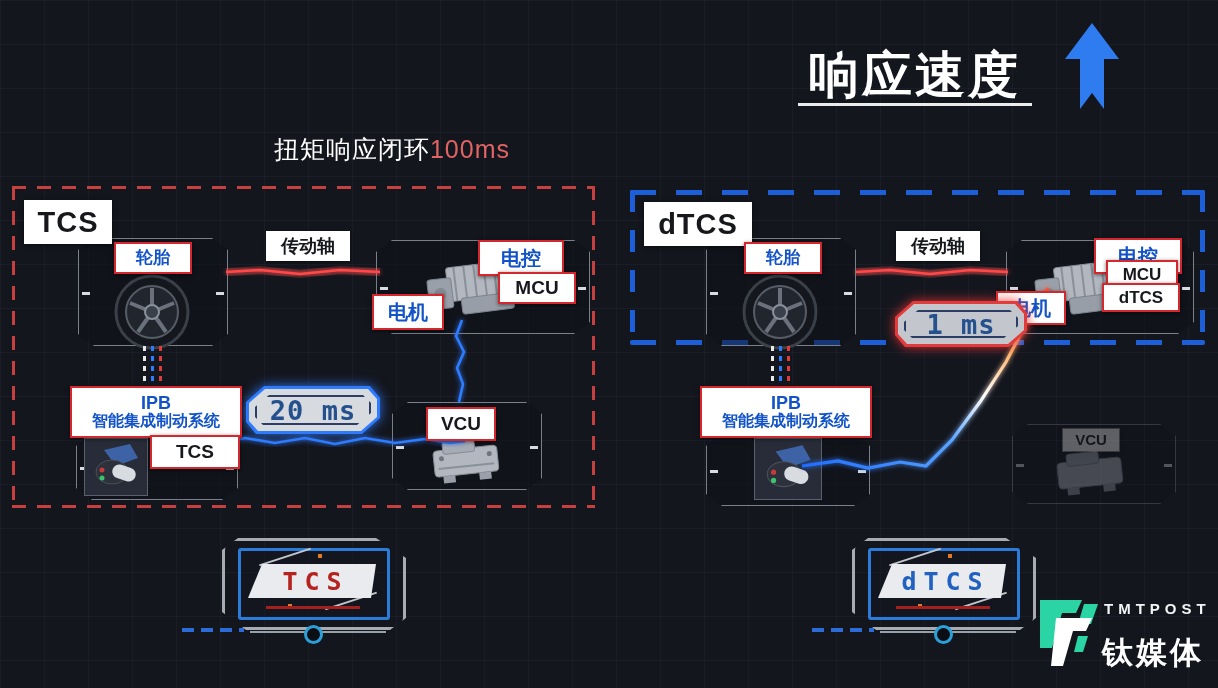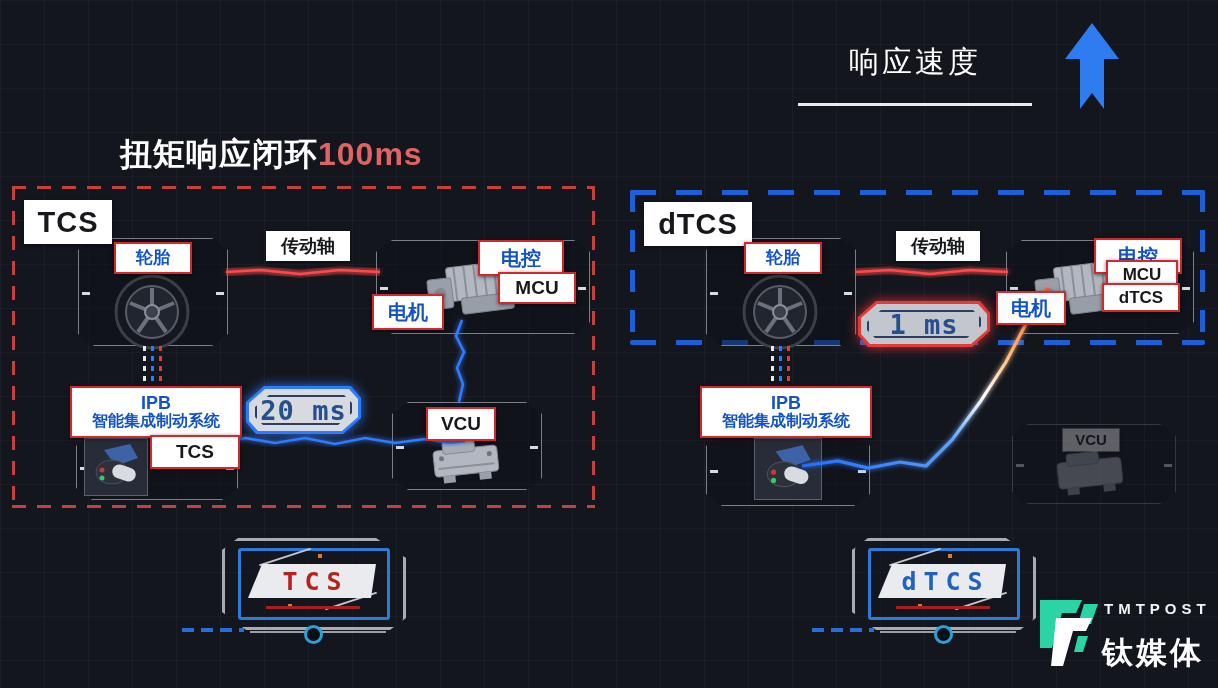--- a/index.html
+++ b/index.html
@@ -37,34 +37,34 @@
   .db{background:repeating-linear-gradient(180deg,#2e7bff 0 5px,transparent 5px 10px);}
   .dr{background:repeating-linear-gradient(180deg,#e23b3b 0 5px,transparent 5px 10px);}
   
   .ms-wrap{position:absolute;}
   .ms-wrap.blue{filter:drop-shadow(0 0 6px rgba(46,123,255,.9));}
   .ms-wrap.red{filter:drop-shadow(0 0 6px rgba(235,50,50,.9));}
   .ms-outer{position:relative;width:100%;height:100%;
     clip-path:polygon(18px 0,calc(100% - 10px) 0,100% 12px,100% calc(100% - 16px),
                       calc(100% - 18px) 100%,10px 100%,0 calc(100% - 12px),0 16px);}
   .blue .ms-outer{background:#2e7bff;}
-  .red  .ms-outer{background:#e23b3b;}
+  .red  .ms-outer{background:#e23b3b;margin-left:37px;}
   .ms-plate{position:absolute;inset:3px;display:flex;align-items:center;justify-content:center;
     clip-path:polygon(16px 0,calc(100% - 9px) 0,100% 10px,100% calc(100% - 14px),
                       calc(100% - 16px) 100%,9px 100%,0 calc(100% - 10px),0 14px);}
   .blue .ms-plate{background:#d7dade;}
   .red  .ms-plate{background:#c3c7cd;}
   .ms-inner{position:absolute;inset:6px;border:2px solid #2c3e66;
     clip-path:polygon(14px 0,calc(100% - 8px) 0,100% 8px,100% calc(100% - 12px),
                       calc(100% - 14px) 100%,8px 100%,0 calc(100% - 8px),0 12px);}
   .ms-text{position:relative;z-index:2;font-family:"DejaVu Sans Mono",monospace;font-weight:bold;
     font-size:27px;color:#24508e;letter-spacing:1px;}
   
-  .speed-title{position:absolute;font-size:30px;font-weight:400;letter-spacing:3px;text-align:center;}
-  .loop-title{position:absolute;font-size:32px;font-weight:700;text-align:left;letter-spacing:1px;}
+  .speed-title{position:absolute;font-size:50px;font-weight:700;letter-spacing:3px;text-align:center;}
+  .loop-title{position:absolute;font-size:25px;font-weight:400;text-align:right;letter-spacing:1px;}
   .loop-title .val{color:#e06464;}
   
   .sys-badge{position:absolute;width:190px;height:112px;}
   .sys-outer{position:absolute;left:0;top:4px;width:178px;height:86px;border:3px solid #a7acb4;border-radius:12px;
     clip-path:polygon(16px 0,calc(100% - 30px) 0,100% 20px,100% calc(100% - 12px),
                       calc(100% - 16px) 100%,24px 100%,0 calc(100% - 18px),0 12px);}
   .sys-inner{position:absolute;left:16px;top:14px;width:146px;height:66px;border:3px solid #2b7cd8;
     border-radius:3px;background:rgba(18,22,32,.35);}
   .sys-deco1{position:absolute;left:36px;top:22px;width:54px;height:2px;background:#c3c7cd;transform:rotate(-18deg);}
   .sys-deco2{position:absolute;right:34px;top:66px;width:54px;height:2px;background:#c3c7cd;transform:rotate(-18deg);}
@@ -265,21 +265,21 @@
   </div>
 
   <div class="label-box sys-name" style="left:24px;top:200px;width:88px;height:44px;">TCS</div>
   <div class="label-box rb bt" style="left:114px;top:242px;width:74px;height:28px;font-size:17px;">轮胎</div>
   <div class="label-box" style="left:266px;top:231px;width:84px;height:30px;font-size:18px;">传动轴</div>
   <div class="label-box rb bt" style="left:478px;top:240px;width:82px;height:32px;font-size:20px;">电控</div>
   <div class="label-box rb" style="left:498px;top:272px;width:74px;height:28px;font-size:19px;">MCU</div>
   <div class="label-box rb bt" style="left:372px;top:294px;width:68px;height:32px;font-size:20px;">电机</div>
   <div class="label-box rb" style="left:426px;top:407px;width:66px;height:30px;font-size:19px;">VCU</div>
 
-  <div class="ms-wrap blue" style="left:246px;top:386px;width:115px;height:48px;">
+  <div class="ms-wrap blue" style="left:246px;top:386px;width:134px;height:48px;">
     <div class="ms-outer">
         <div class="ms-plate">
           <div class="ms-inner"></div>
       <span class="ms-text">20 ms</span>
     </div>
       </div>
   </div>
 
   <div class="label-box rb bt" style="left:70px;top:386px;width:168px;height:48px;flex-direction:column;">
     <span style="font-size:18px;">IPB</span>

